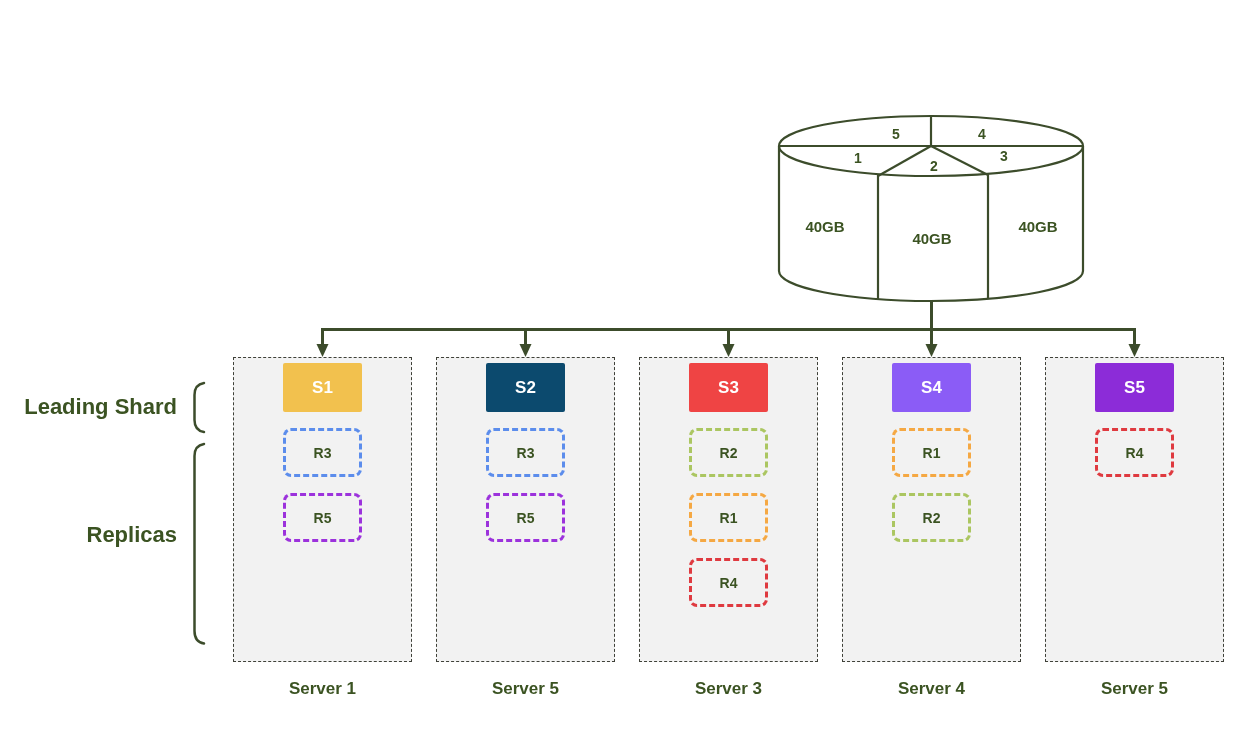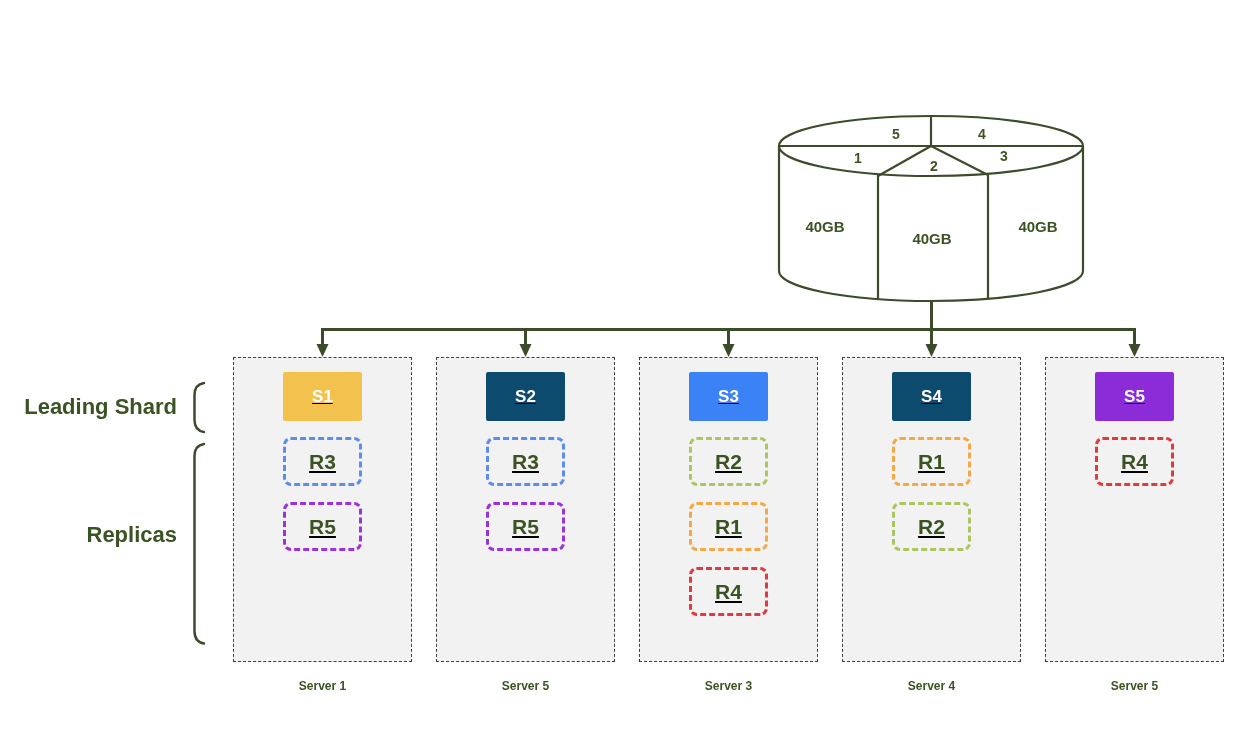--- a/index.html
+++ b/index.html
@@ -19,35 +19,35 @@
   .side-label{
     position:absolute;left:20px;width:157px;text-align:right;
     font-size:22px;font-weight:bold;color:var(--green-text);
   }
   .side-label.leading{top:394px;}
   .side-label.replicas{top:522px;}
   .server{position:absolute;top:357px;width:179px;}
   .server-box{
     height:305px;background:#F2F2F2;border:1.5px dashed #3F4139;
     box-sizing:border-box;display:flex;flex-direction:column;align-items:center;
-    padding-top:14px;gap:16px;text-decoration:underline;
+    padding-top:5px;gap:16px;
   }
   .shard{
     width:79px;height:49px;flex:0 0 auto;border-radius:2px;
     display:flex;align-items:center;justify-content:center;
     color:#ffffff;font-weight:bold;font-size:17px;
   }
   .replica{
     width:79px;height:49px;flex:0 0 auto;box-sizing:border-box;
     border:3px dashed #999;border-radius:8px;
     display:flex;align-items:center;justify-content:center;
-    color:var(--green-text);font-weight:bold;font-size:21px;
+    color:var(--green-text);font-weight:bold;font-size:14px;
   }
   .server-label{
-    margin-top:17px;text-align:center;font-weight:bold;font-size:12px;
+    margin-top:17px;text-align:center;font-weight:bold;font-size:17px;
     color:var(--green-text);
   }
   .svgtxt{font-family:"Liberation Sans", sans-serif;font-weight:bold;fill:var(--green-text);}
   .pie-num{font-size:14px;}
   .cap{font-size:15px;}
 </style>
 </head>
 <body>
 
 <div class="stage">
@@ -121,30 +121,30 @@
       <div class="server" style="left: 436px;">
       <div class="server-box">
         <div class="shard" style="background: #0c4a6e;">S2</div>
       <div class="replica" style="border-color: rgb(92, 141, 236);">R3</div>
           <div class="replica" style="border-color: rgb(156, 50, 220);">R5</div>
         </div>
       <div class="server-label">Server 5</div>
     </div>
       <div class="server" style="left: 639px;">
       <div class="server-box">
-        <div class="shard" style="background: #3b82f6;">S3</div>
+        <div class="shard" style="background: #ef4444;">S3</div>
       <div class="replica" style="border-color: rgb(171, 198, 97);">R2</div>
           <div class="replica" style="border-color: rgb(245, 168, 67);">R1</div>
           <div class="replica" style="border-color: rgb(223, 58, 64);">R4</div>
         </div>
       <div class="server-label">Server 3</div>
     </div>
       <div class="server" style="left: 842px;">
       <div class="server-box">
-        <div class="shard" style="background: #0c4a6e; text-align: center;">S4</div>
+        <div class="shard" style="background: #8b5cf6; text-align: center;">S4</div>
       <div class="replica" style="border-color: rgb(245, 168, 67);">R1</div>
           <div class="replica" style="border-color: rgb(171, 198, 97);">R2</div>
         </div>
       <div class="server-label">Server 4</div>
     </div>
       <div class="server" style="left: 1045px;">
       <div class="server-box">
         <div class="shard" style="background: rgb(140, 44, 216);">S5</div>
       <div class="replica" style="border-color: rgb(223, 58, 64);">R4</div>
         </div>

